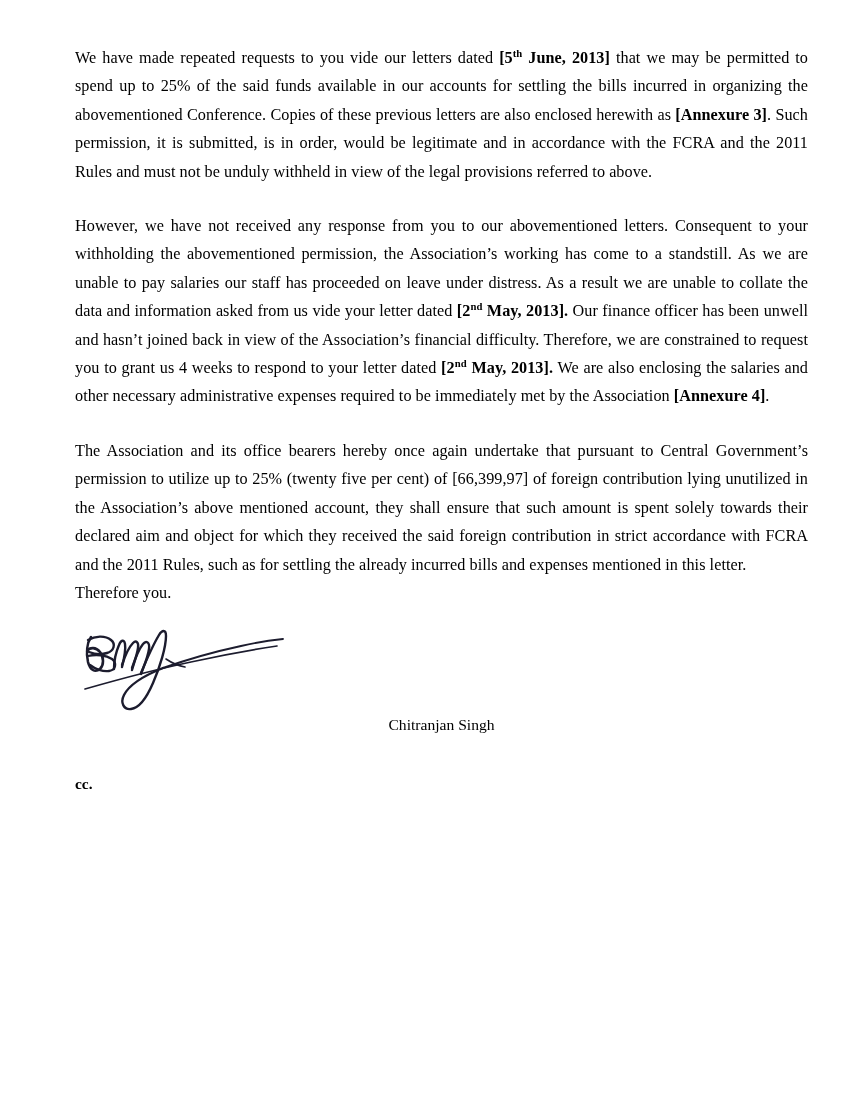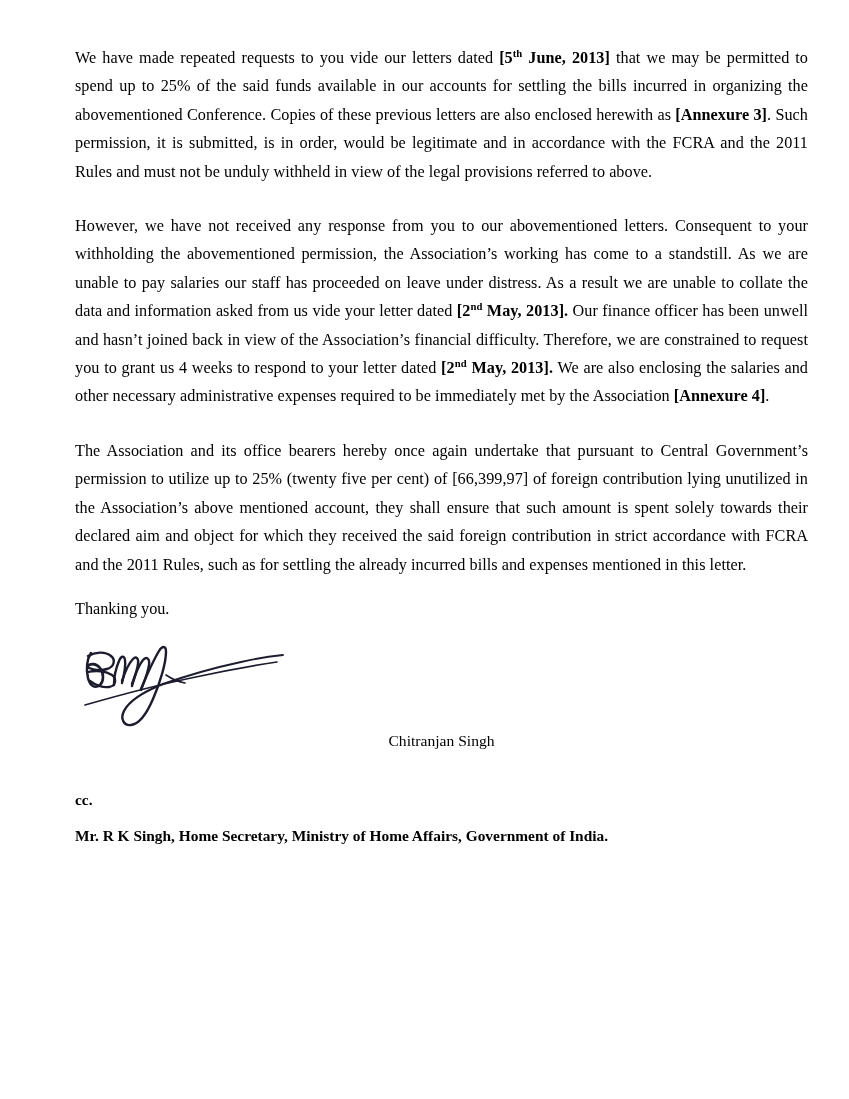--- a/index.html
+++ b/index.html
@@ -28,21 +28,21 @@
   }
   p.para {
     margin: 0 0 26px 0;
     font-size: 16.2px;
     line-height: 28.4px;
     text-align: justify;
     text-justify: inter-word;
     letter-spacing: 0.05px;
   }
   p.para.tight {
-    margin-bottom: 16px;
+    margin-bottom: 0;
   }
   .b {
     font-weight: bold;
   }
   sup {
     font-size: 0.66em;
     vertical-align: super;
     line-height: 0;
     font-weight: bold;
   }
@@ -83,21 +83,21 @@
 </head>
 <body>
 
 <div class="page">
   <div class="content">
 
     <p class="para" id="para-1"><span>We have made repeated requests to you vide our letters dated </span><span class="b">[5</span><sup>th</sup><span class="b"> June, 2013]</span><span> that we may be permitted to spend up to 25% of the said funds available in our accounts for settling the bills incurred in organizing the abovementioned Conference. Copies of these previous letters are also enclosed herewith as </span><span class="b">[Annexure 3]</span><span>. Such permission, it is submitted, is in order, would be legitimate and in accordance with the FCRA and the 2011 Rules and must not be unduly withheld in view of the legal provisions referred to above.</span></p>
     <p class="para" id="para-2"><span>However, we have not received any response from you to our abovementioned letters. Consequent to your withholding the abovementioned permission, the Association’s working has come to a standstill. As we are unable to pay salaries our staff has proceeded on leave under distress. As a result we are unable to collate the data and information asked from us vide your letter dated </span><span class="b">[2</span><sup>nd</sup><span class="b"> May, 2013].</span><span> Our finance officer has been unwell and hasn’t joined back in view of the Association’s financial difficulty. Therefore, we are constrained to request you to grant us 4 weeks to respond to your letter dated </span><span class="b">[2</span><sup>nd</sup><span class="b"> May, 2013].</span><span> We are also enclosing the salaries and other necessary administrative expenses required to be immediately met by the Association </span><span class="b">[Annexure 4]</span><span>.</span></p>
     <p class="para tight" id="para-3"><span>The Association and its office bearers hereby once again undertake that pursuant to Central Government’s permission to utilize up to 25% (twenty five per cent) of [66,399,97] of foreign contribution lying unutilized in the Association’s above mentioned account, they shall ensure that such amount is spent solely towards their declared aim and object for which they received the said foreign contribution in strict accordance with FCRA and the 2011 Rules, such as for settling the already incurred bills and expenses mentioned in this letter.</span></p>
 
-    <p class="closing-line">Thanking you.</p>
+    <p class="closing-line">Therefore you.</p>
 
     <div class="signature-block">
       <svg class="signature-svg" width="260" height="92" viewBox="0 0 260 92" xmlns="http://www.w3.org/2000/svg" aria-hidden="true">
         <g fill="none" stroke="#1c1c2e" stroke-linecap="round" stroke-linejoin="round">
           <path d="M18 14 C14 20, 13 30, 15 39 C17 47, 22 50, 27 46 C31 42, 31 34, 27 29 C23 24, 17 24, 14 28" stroke-width="2.6"></path>
           <path d="M15 17 C22 13, 32 12, 38 17 C43 21, 41 28, 34 30 C28 32, 21 31, 16 29" stroke-width="2.4"></path>
           <path d="M15 33 C23 31, 33 32, 39 36 C44 40, 43 47, 36 48 C30 49, 22 46, 17 42" stroke-width="2.3"></path>
           <path d="M41 46 C41 38, 43 29, 46 22 C48 17, 51 16, 52 21 C53 27, 51 36, 49 44" stroke-width="2.4"></path>
           <path d="M49 42 C52 33, 56 24, 60 20 C63 17, 66 19, 65 25 C64 32, 61 40, 59 47" stroke-width="2.4"></path>
           <path d="M59 45 C62 36, 66 26, 70 21 C73 17, 77 19, 76 26 C75 34, 71 43, 68 51" stroke-width="2.4"></path>
@@ -107,17 +107,16 @@
           <path d="M93 36 C99 40, 106 43, 112 44" stroke-width="1.6"></path>
         </g>
       </svg>
     </div>
 
     <p class="signer">Chitranjan Singh</p>
 
     <div class="cc-block">
       <p class="cc-line">cc.</p>
       <div class="spacer-sm"></div>
-      <p class="cc-line">Mr. R K Singh, Home Secretary, Ministry of Home Affairs, Government of India.</p>
     </div>
 
   </div>
 </div>
 
 </body></html>

